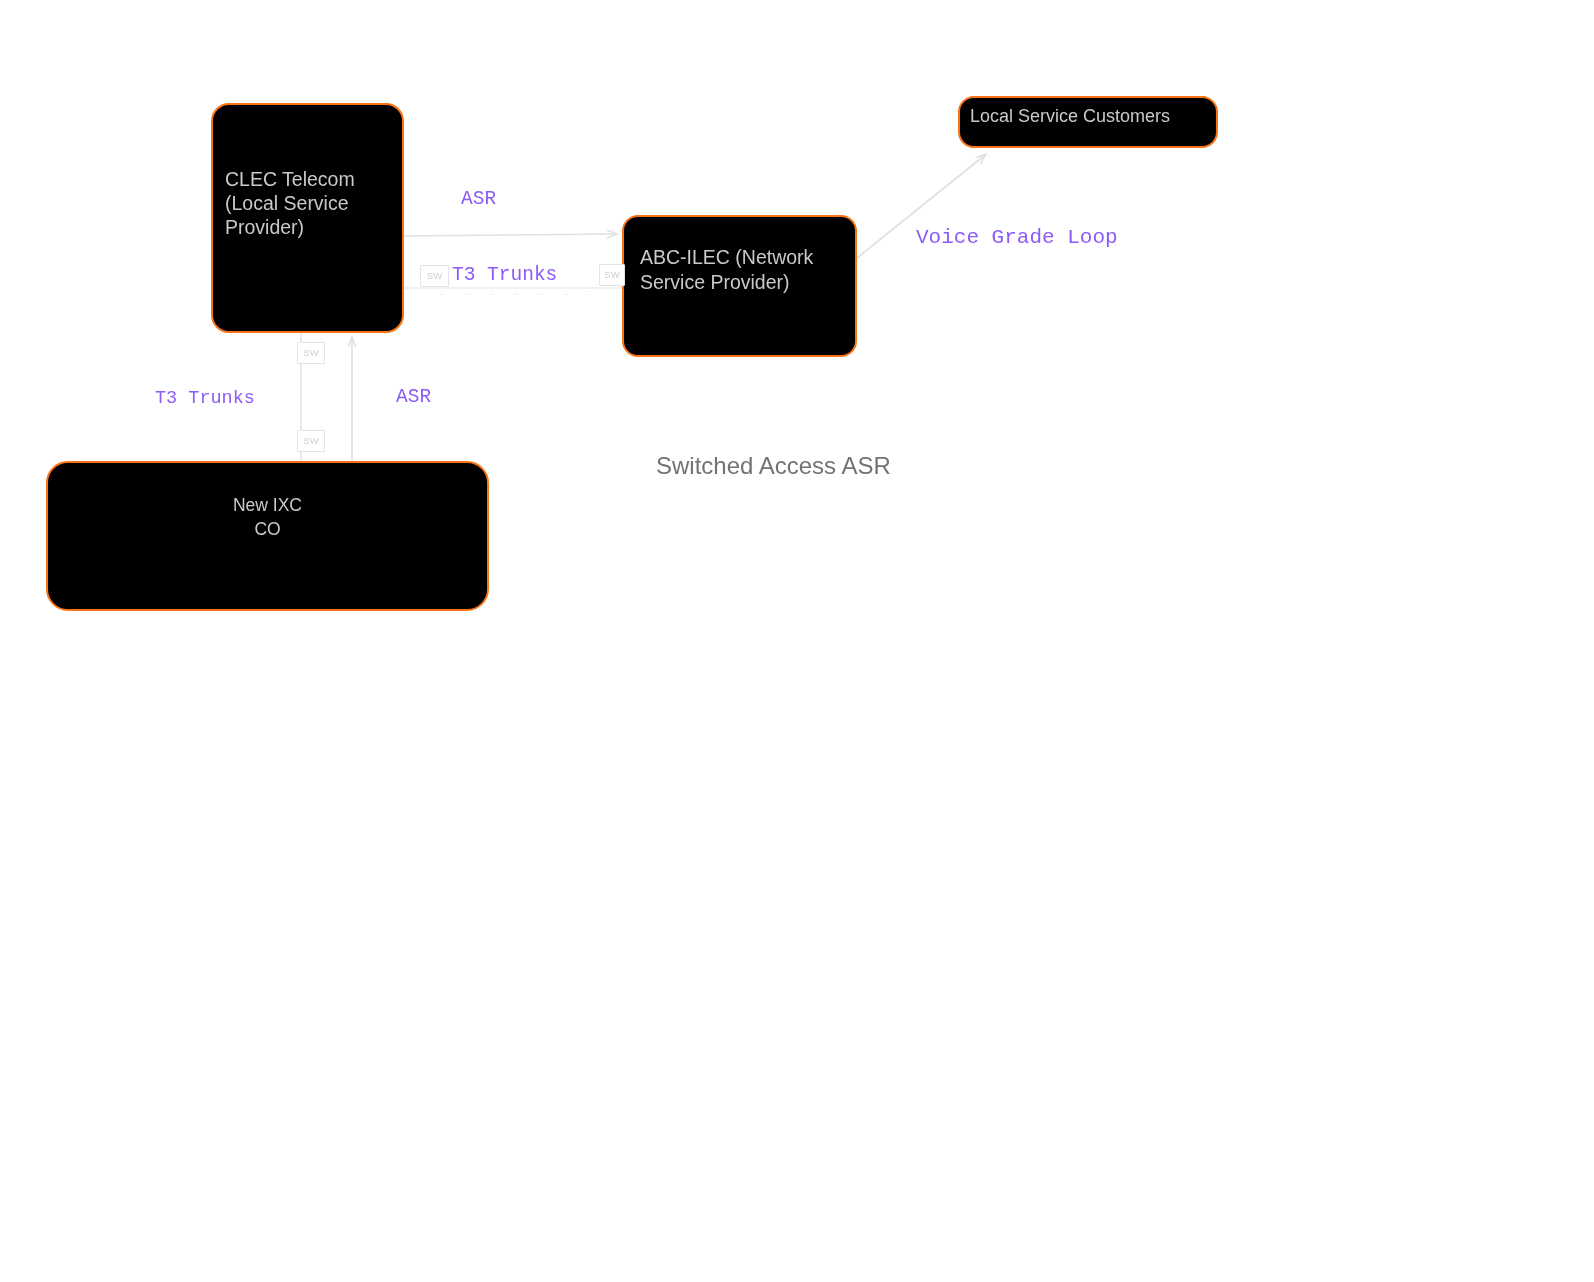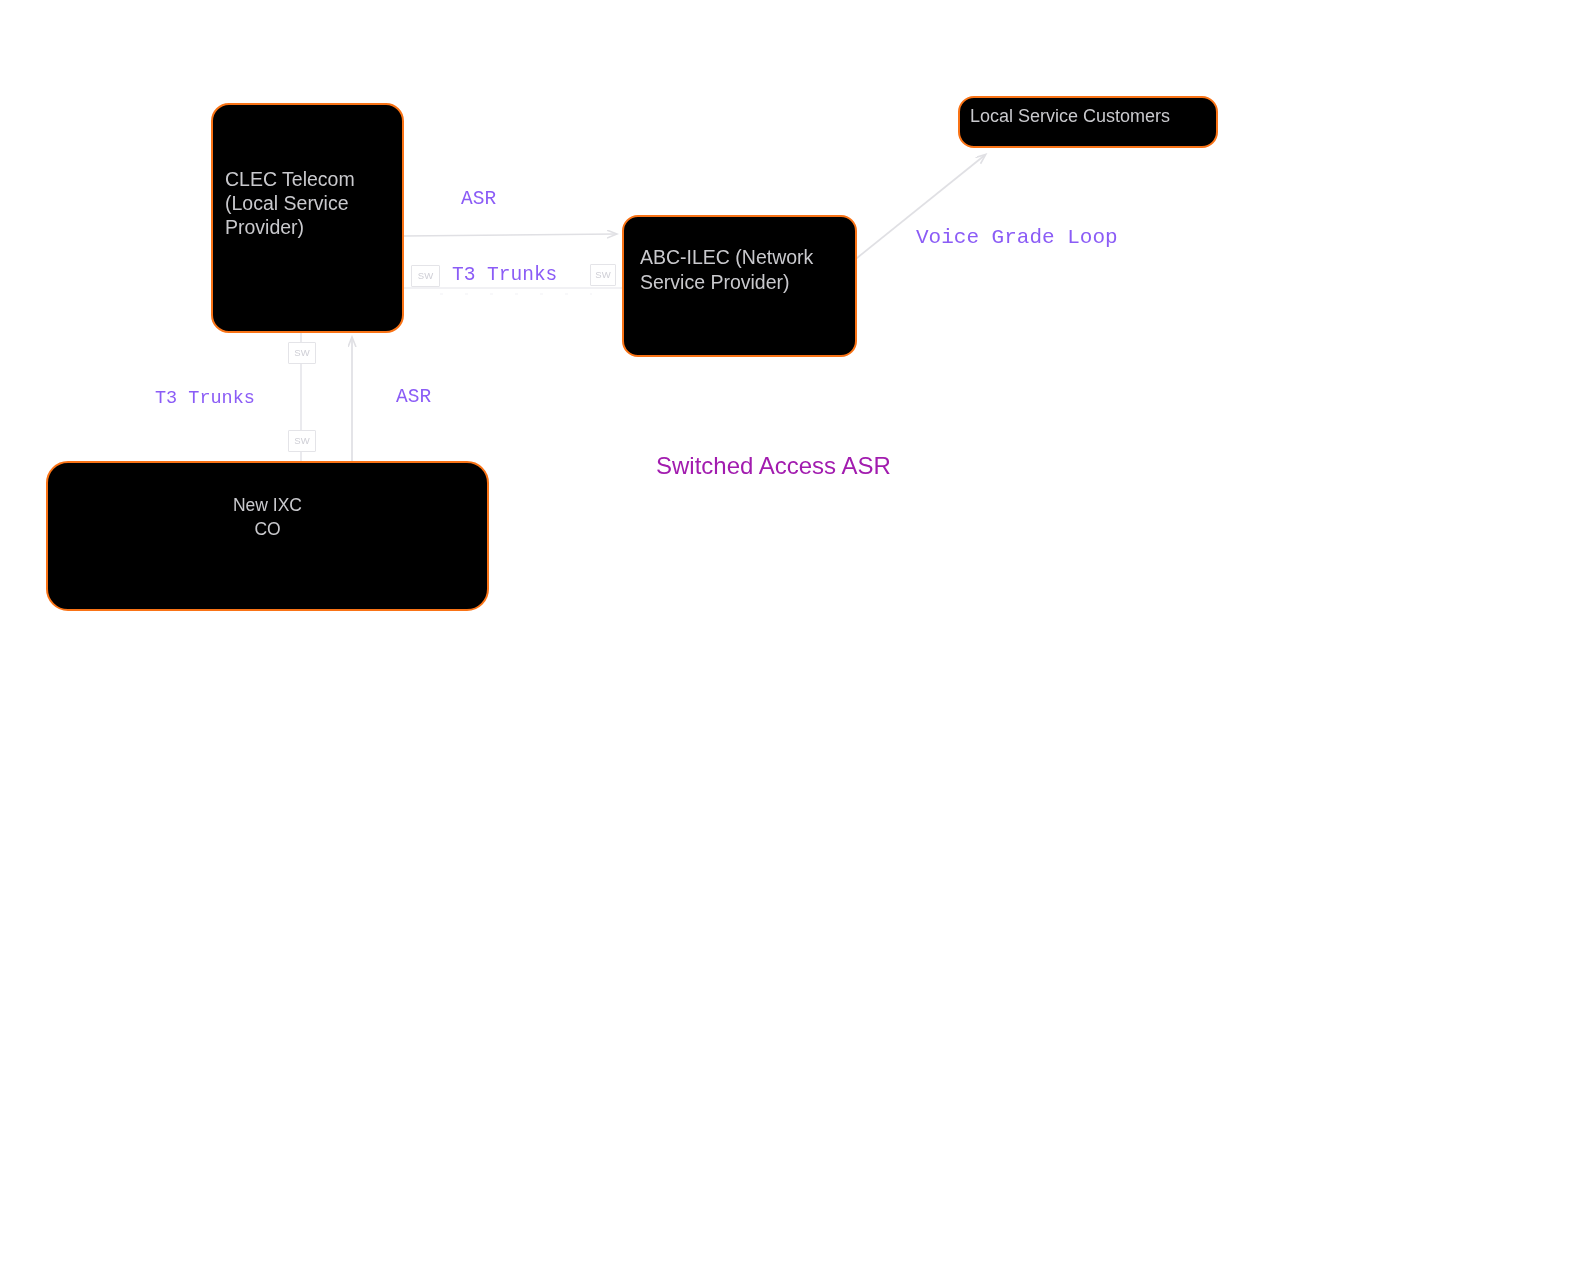--- a/index.html
+++ b/index.html
@@ -69,32 +69,33 @@
     position: absolute;
     box-sizing: border-box;
     background: #ffffff;
     border: 1px solid #e4e4e8;
     color: #cfcfd6;
     font-size: 9.5px;
     line-height: 20px;
     text-align: center;
     font-family: "Liberation Sans", sans-serif;
     border-radius: 1px;
+    margin-left: 9px;
   }
   .edge-label {
     position: absolute;
     color: #8b5cf6;
     font-family: Liberation Mono, monospace;
     font-size: 19.5px;
     white-space: nowrap;
     line-height: 22px;
   }
   .diagram-title {
     position: absolute;
-    color: #a21caf;
+    color: #737373;
     font-family: "Liberation Sans", sans-serif;
     font-size: 24px;
     white-space: nowrap;
   }
 </style>
 </head>
 <body>
 
 <svg id="canvas" viewBox="0 0 1594 1282" xmlns="http://www.w3.org/2000/svg">
   <defs>

